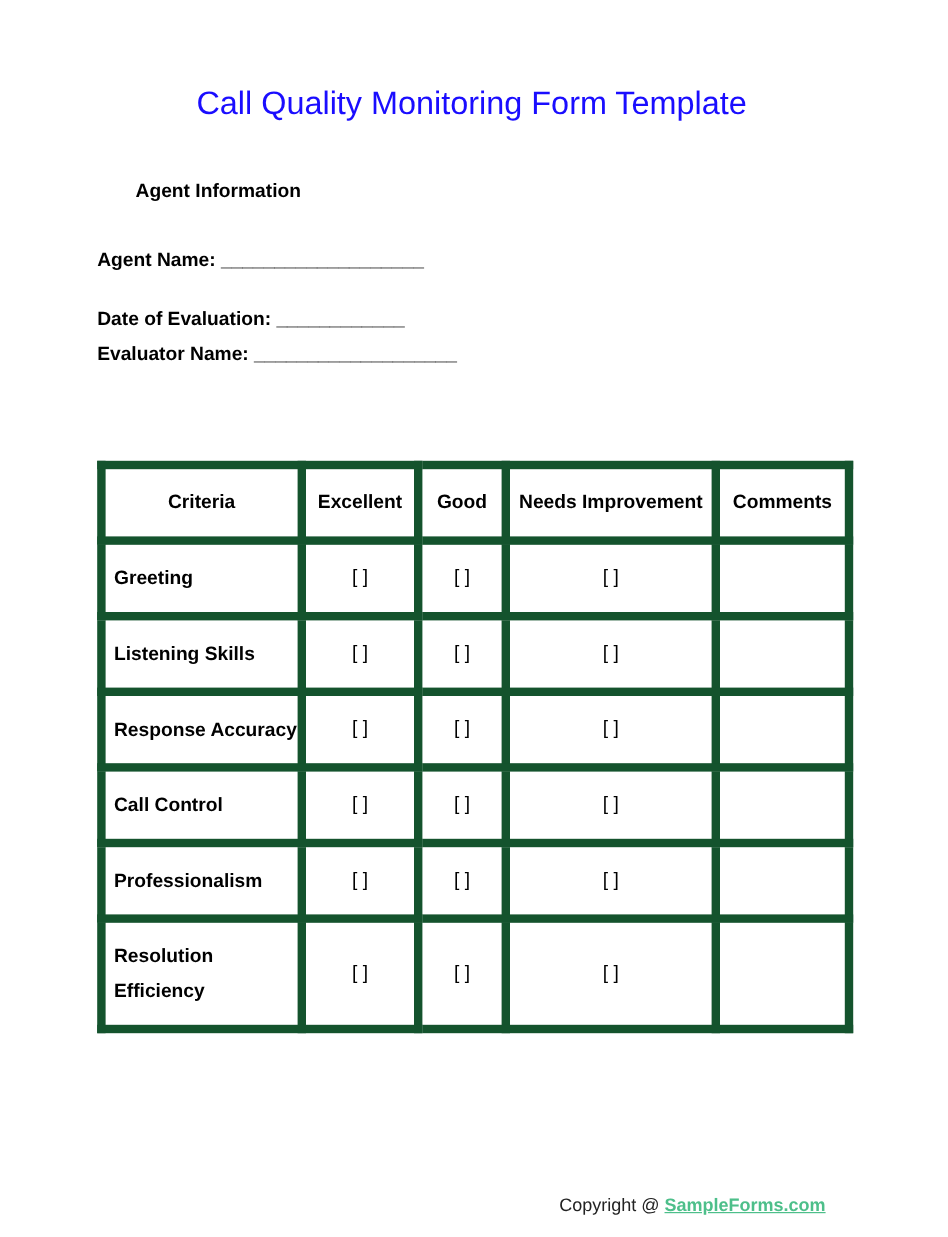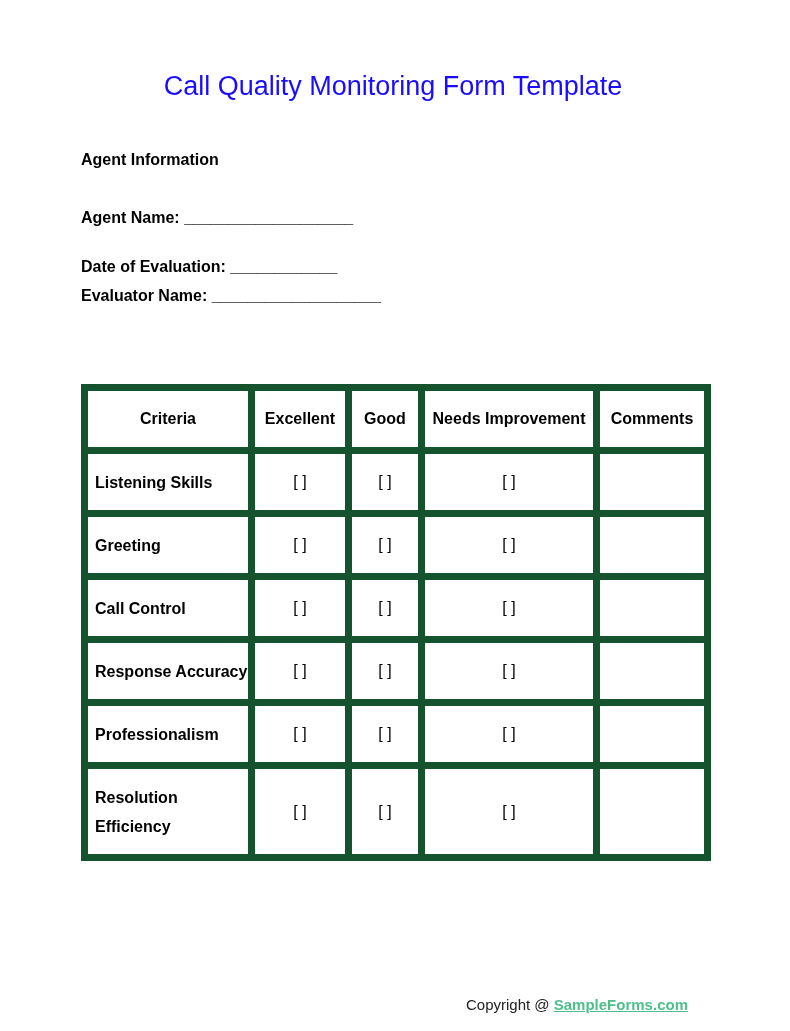--- a/index.html
+++ b/index.html
@@ -28,21 +28,21 @@
       line-height: 36px;
     }
     .info-line {
       position: absolute;
       left: 81px;
       font-size: 16px;
       font-weight: bold;
       line-height: 20px;
       white-space: pre;
     }
-    .section-heading { top: 150px; }
+    .section-heading { top: 150px; margin-left: 32px; }
     .agent-name { top: 208px; }
     .date-eval { top: 257px; }
     .evaluator { top: 286px; }
 
     table.criteria {
       position: absolute;
       top: 384px;
       left: 81px;
       width: 623px;
       border-collapse: collapse;
@@ -111,42 +111,42 @@
     <tr>
       <th>Criteria</th>
       <th>Excellent</th>
       <th>Good</th>
       <th>Needs Improvement</th>
       <th>Comments</th>
     </tr>
   </thead>
   <tbody>
     <tr>
+      <td class="crit">Greeting</td>
+      <td><span class="box">[ ]</span></td>
+      <td><span class="box">[ ]</span></td>
+      <td><span class="box">[ ]</span></td>
+      <td></td>
+    </tr>
+    <tr>
       <td class="crit">Listening Skills</td>
       <td><span class="box">[ ]</span></td>
       <td><span class="box">[ ]</span></td>
       <td><span class="box">[ ]</span></td>
       <td></td>
     </tr>
     <tr>
-      <td class="crit">Greeting</td>
+      <td class="crit">Response Accuracy</td>
       <td><span class="box">[ ]</span></td>
       <td><span class="box">[ ]</span></td>
       <td><span class="box">[ ]</span></td>
       <td></td>
     </tr>
     <tr>
       <td class="crit">Call Control</td>
-      <td><span class="box">[ ]</span></td>
-      <td><span class="box">[ ]</span></td>
-      <td><span class="box">[ ]</span></td>
-      <td></td>
-    </tr>
-    <tr>
-      <td class="crit">Response Accuracy</td>
       <td><span class="box">[ ]</span></td>
       <td><span class="box">[ ]</span></td>
       <td><span class="box">[ ]</span></td>
       <td></td>
     </tr>
     <tr>
       <td class="crit">Professionalism</td>
       <td><span class="box">[ ]</span></td>
       <td><span class="box">[ ]</span></td>
       <td><span class="box">[ ]</span></td>

